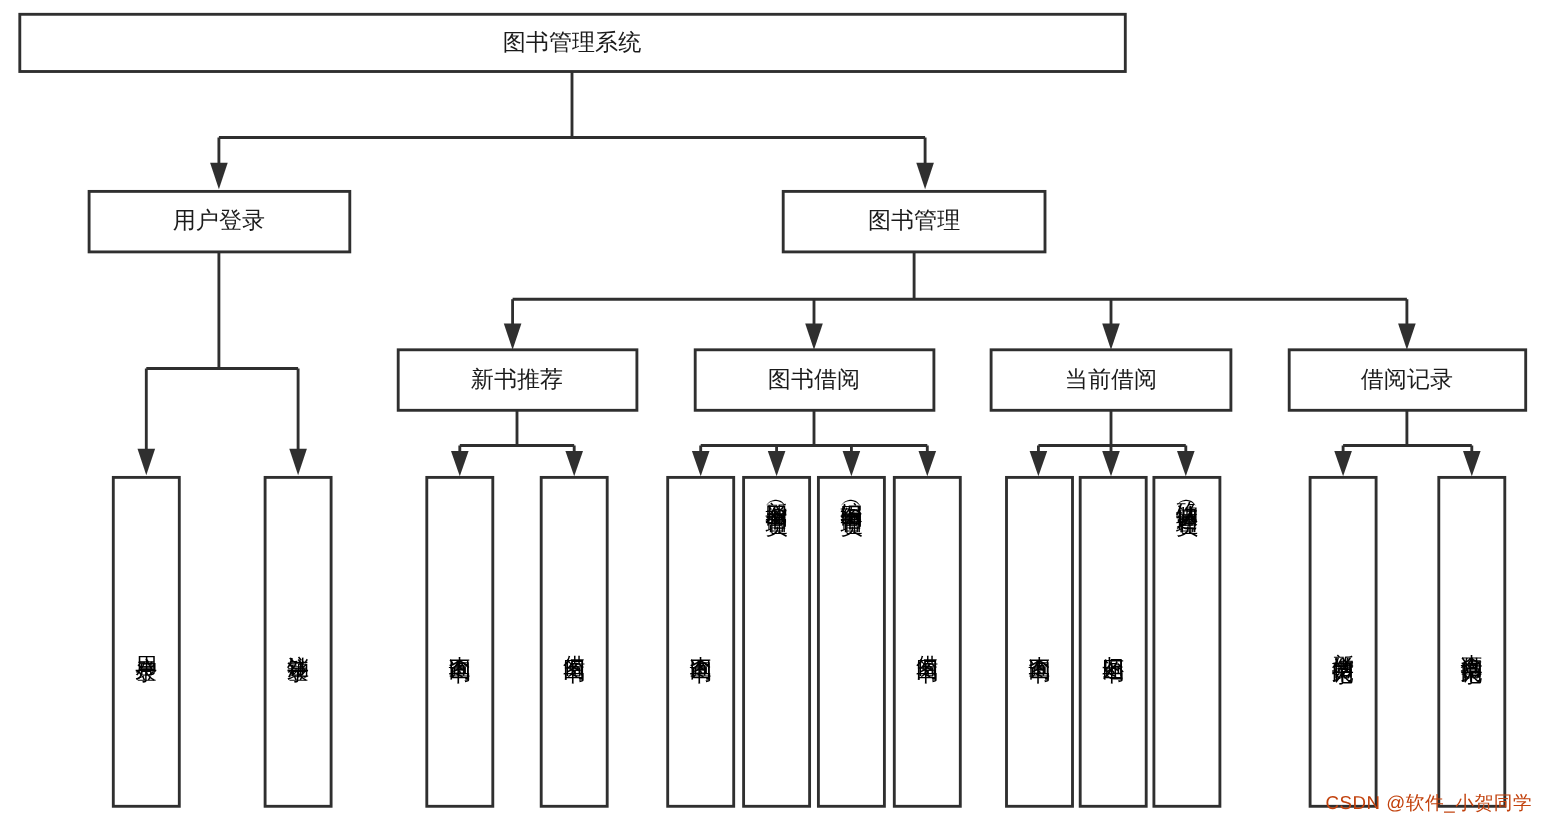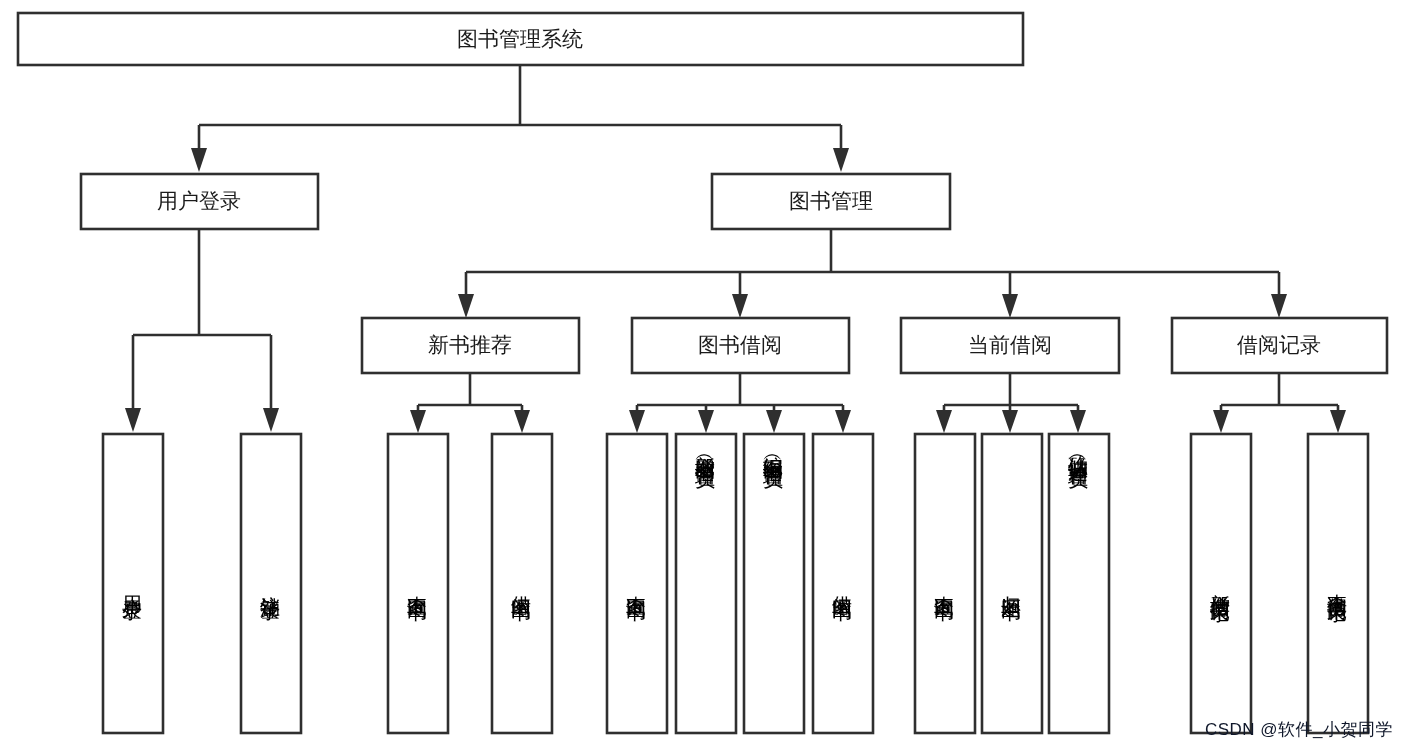--- a/index.html
+++ b/index.html
@@ -49,21 +49,21 @@
     font-size: 20px;
     writing-mode: vertical-rl;
     text-orientation: upright;
     letter-spacing: 2px;
     white-space: pre;
   }
   .watermark {
     position: absolute;
     right: 12px;
     bottom: 6px;
-    color: #0f172a;
+    color: #c2410c;
     font-size: 17px;
     font-family: "Liberation Sans", "DejaVu Sans", sans-serif;
     letter-spacing: 0.5px;
     user-select: none;
     pointer-events: none;
   }
 </style>
 </head>
 <body>
 

